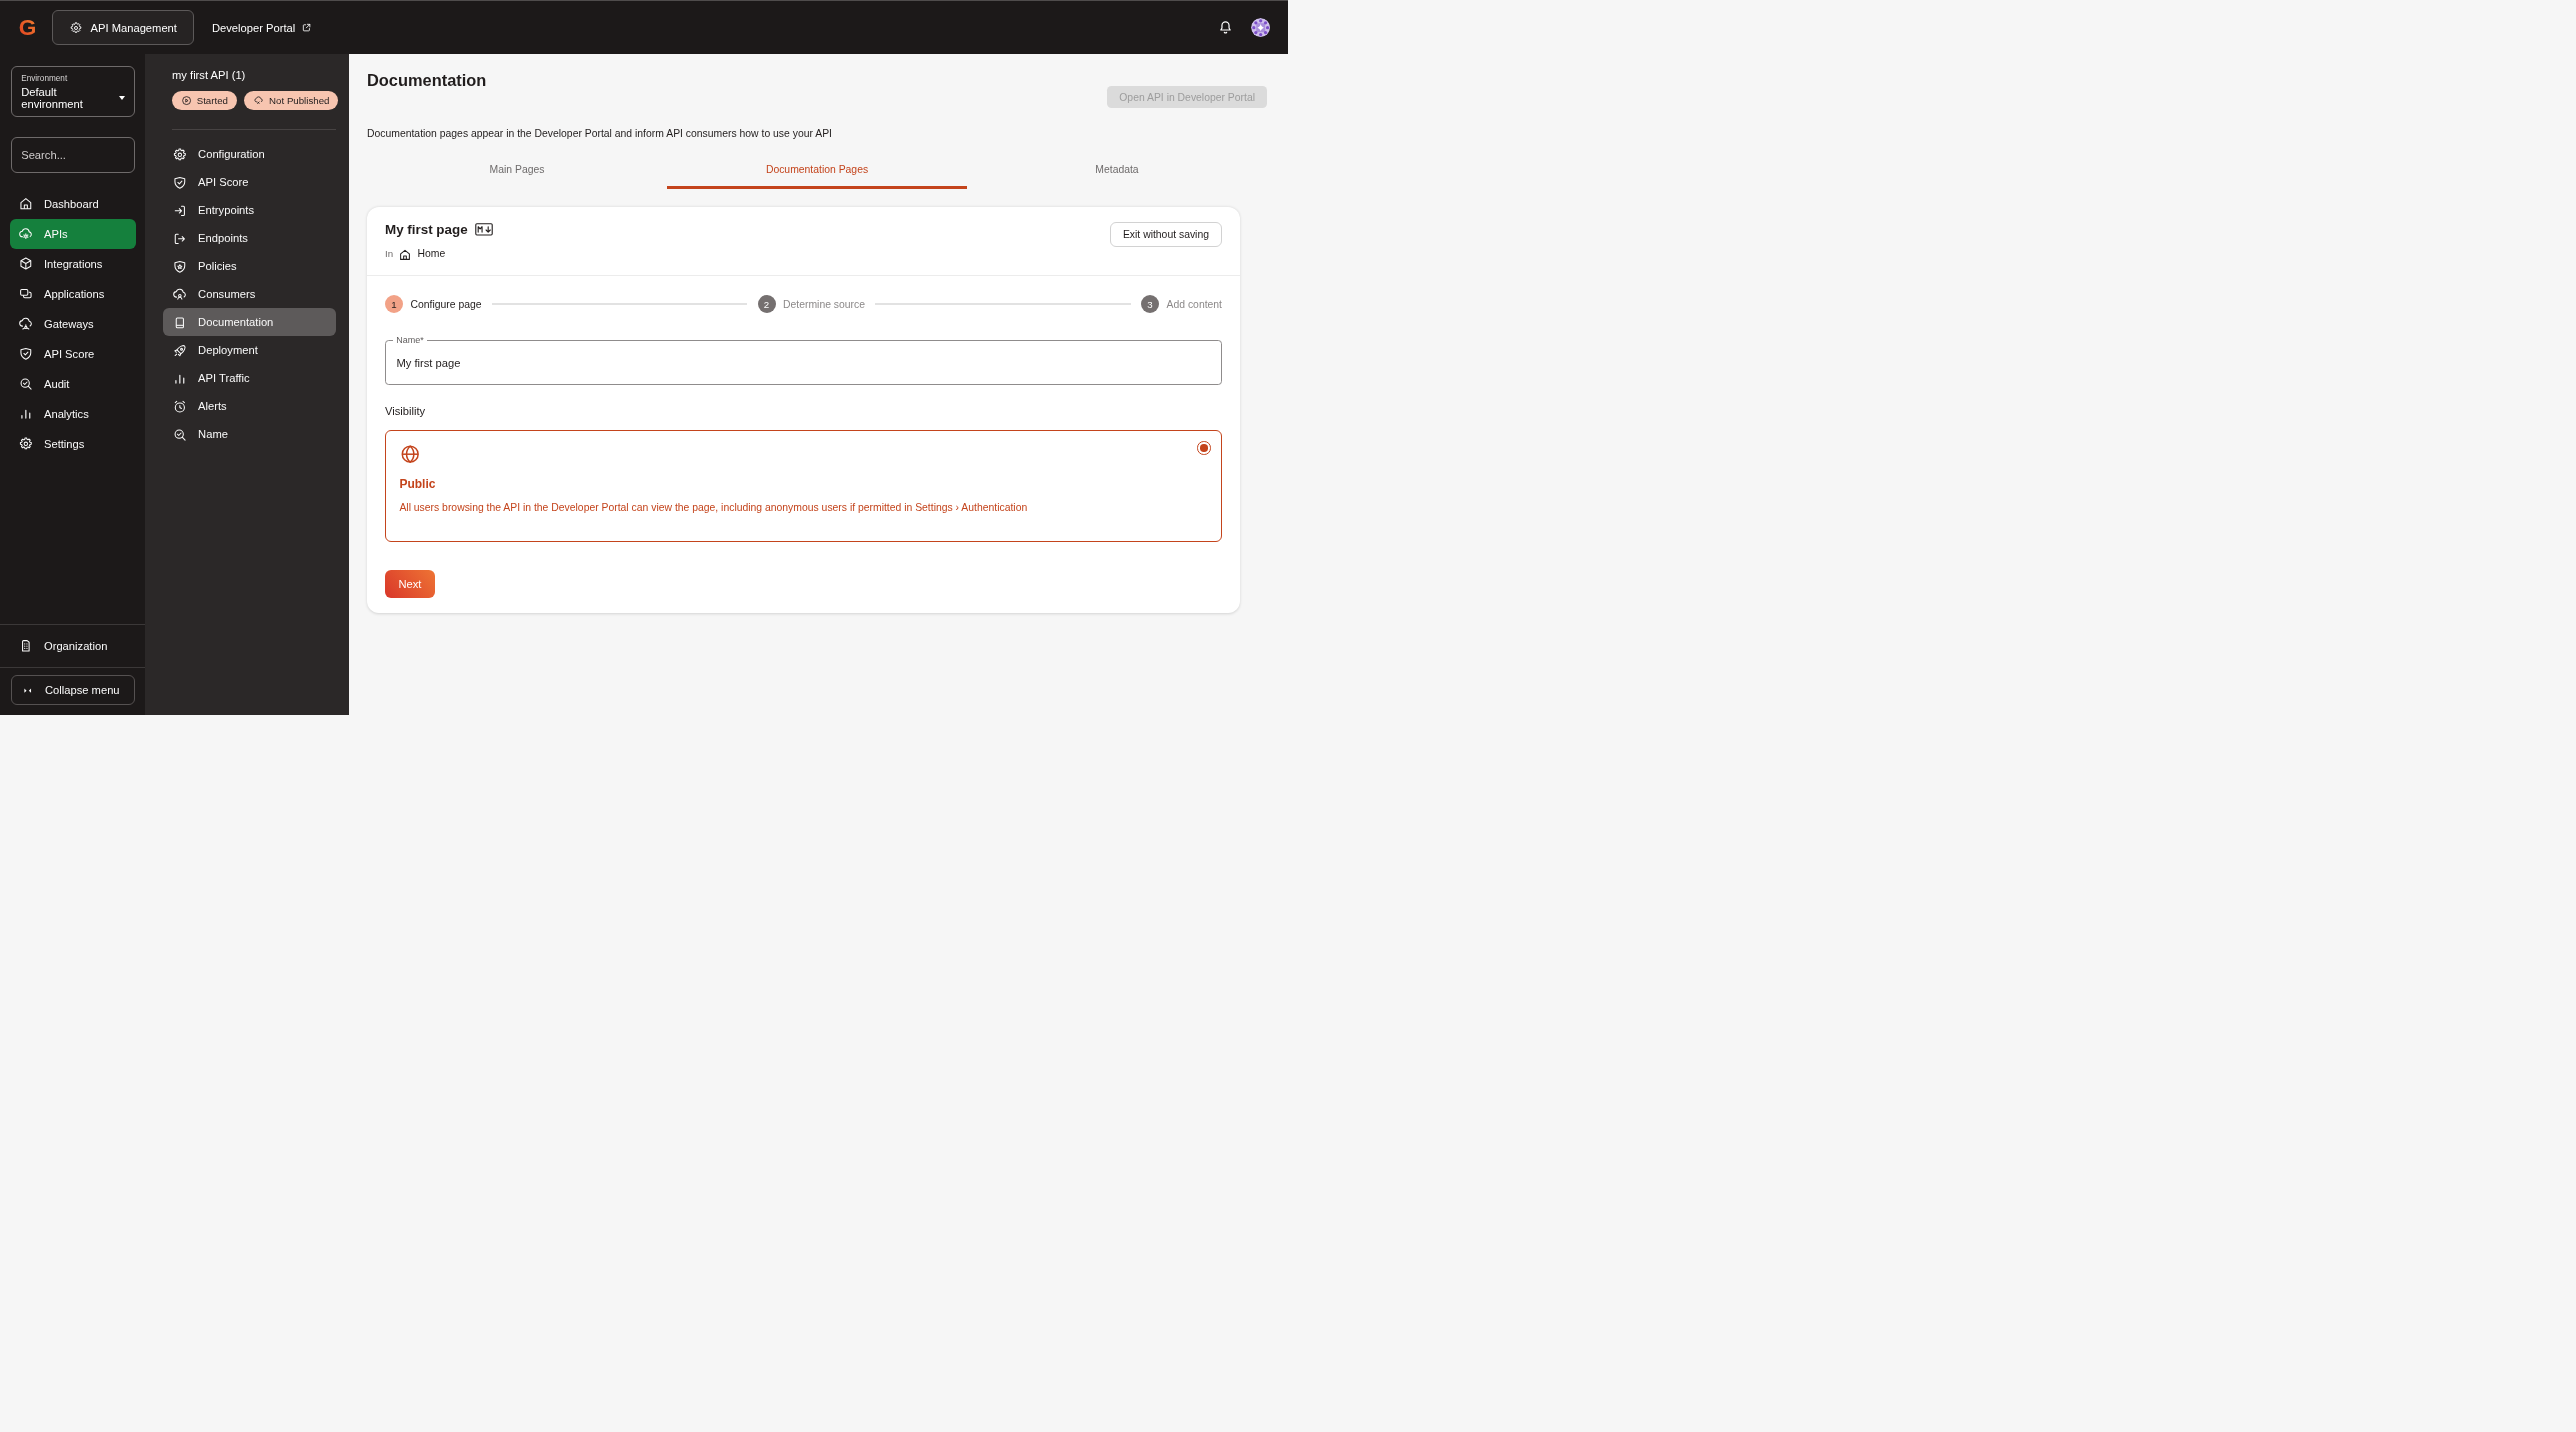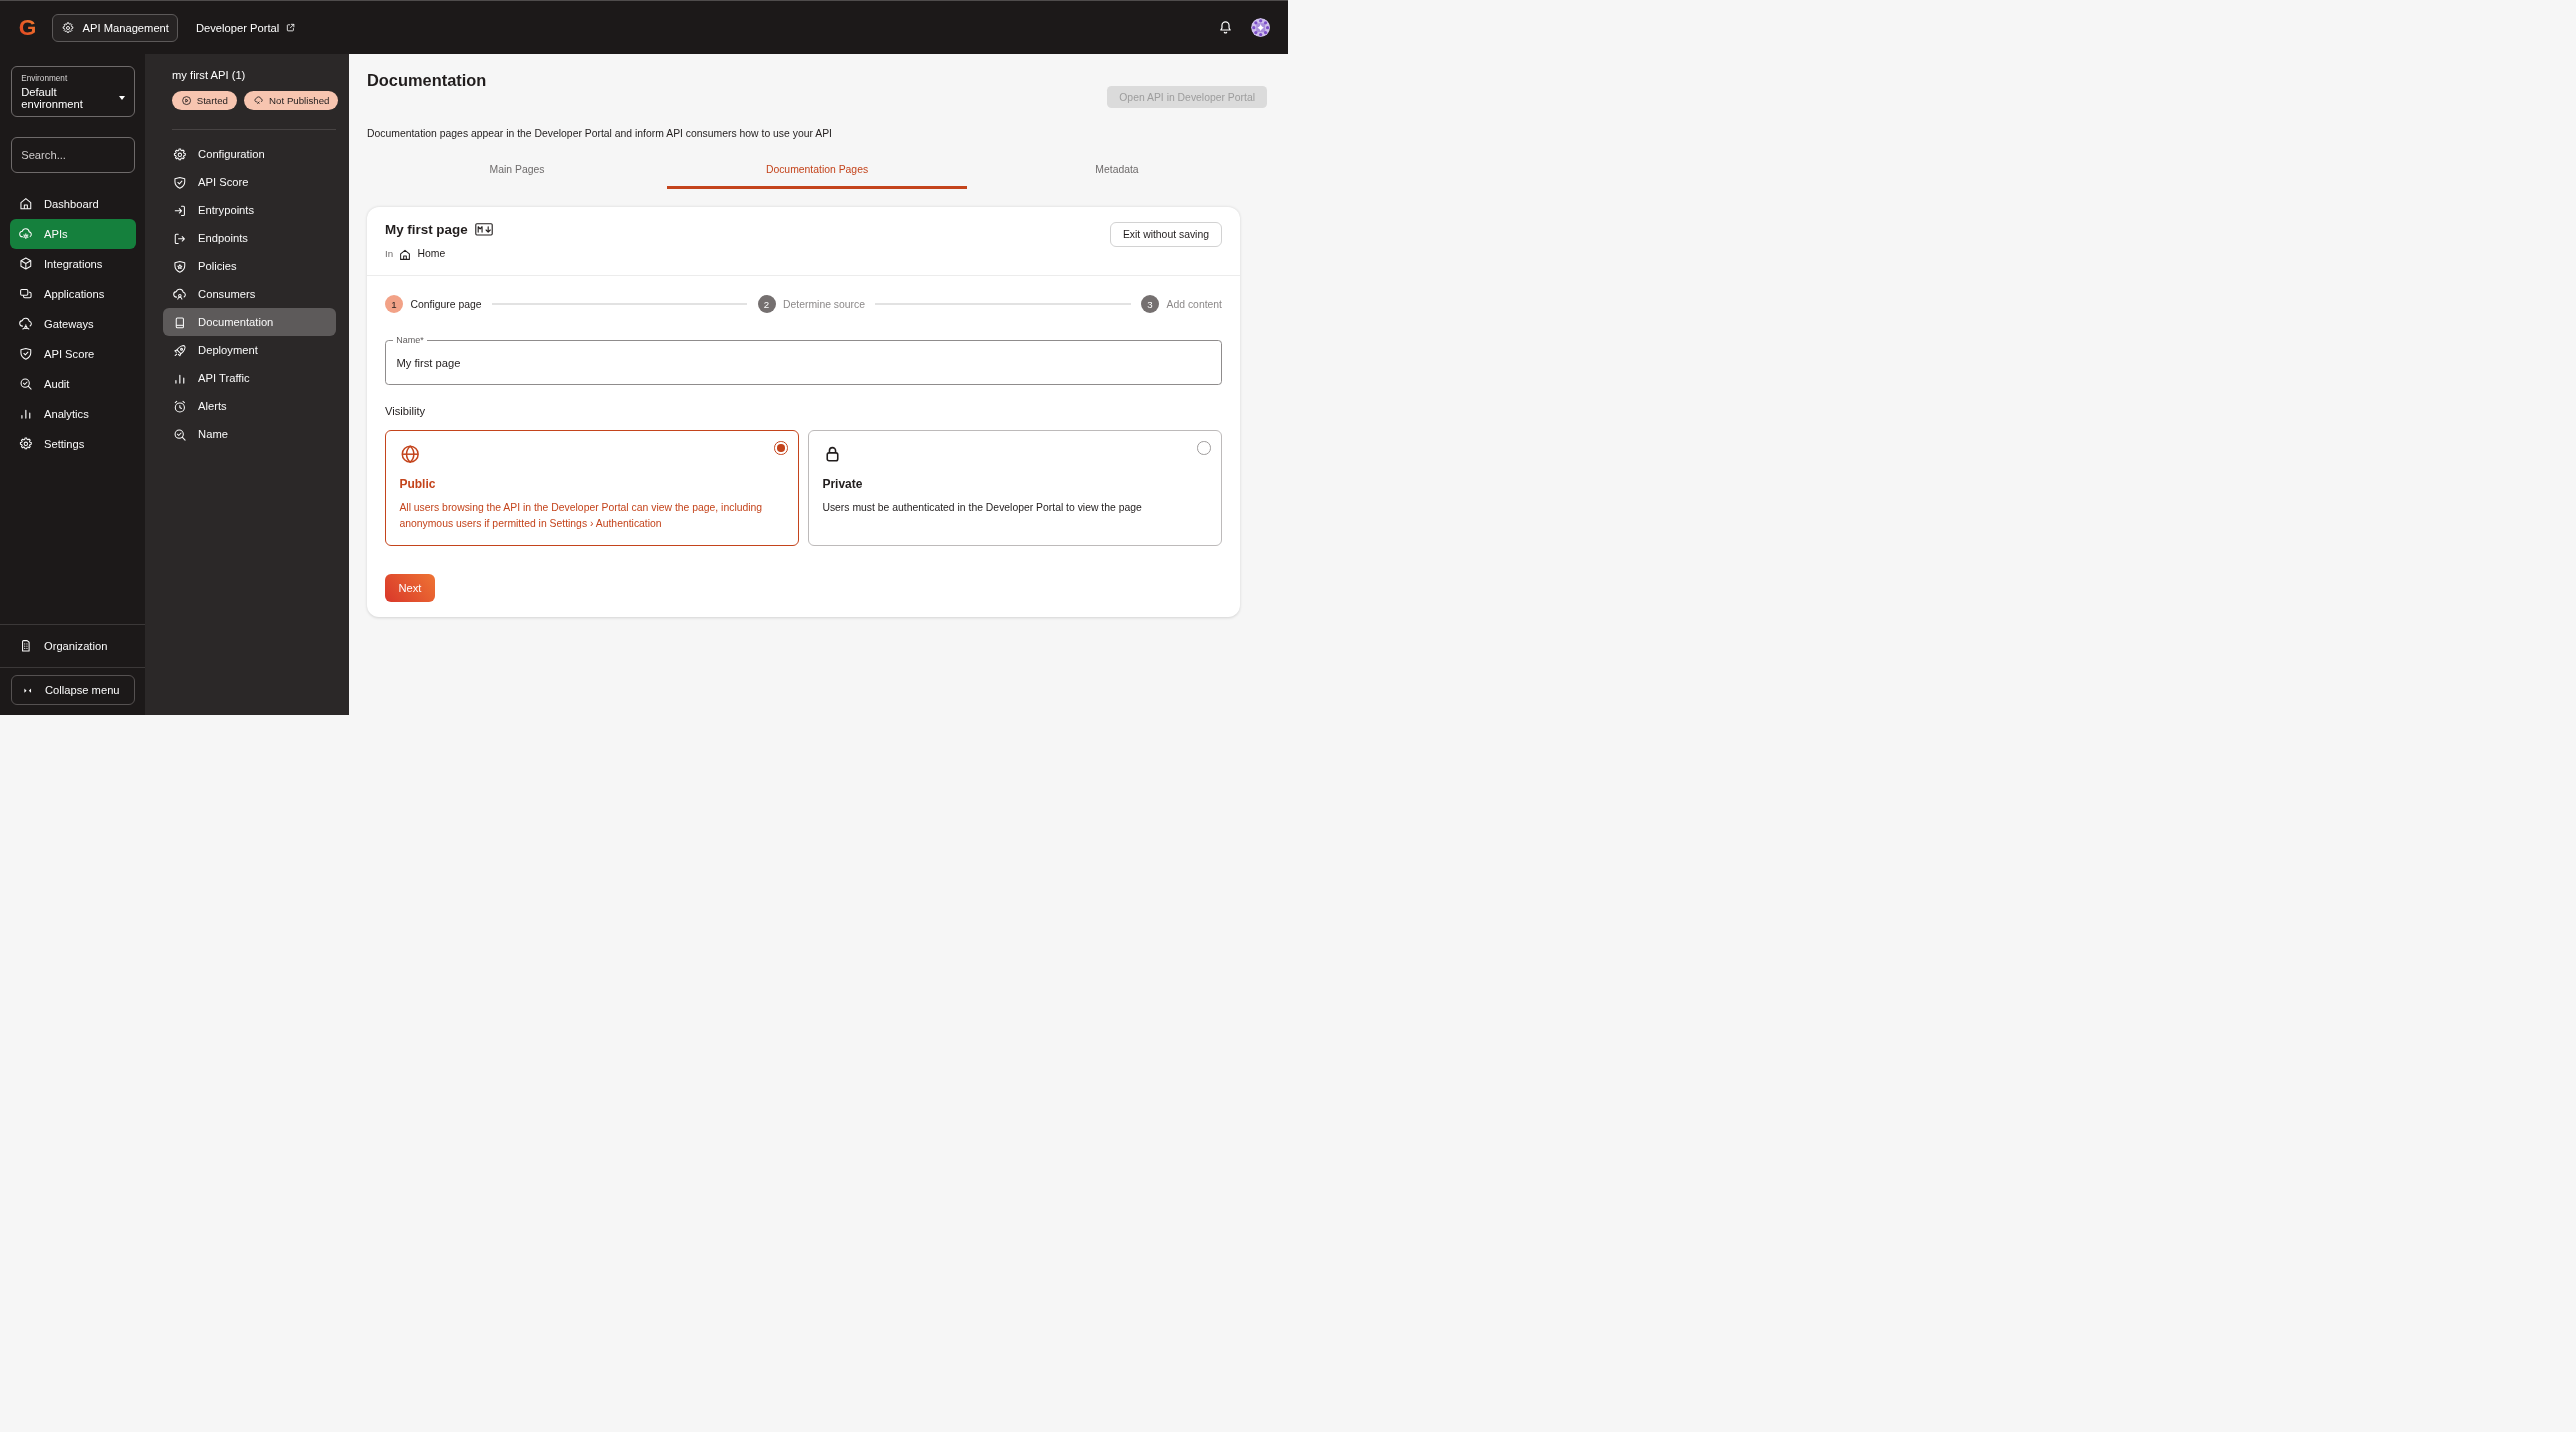--- a/index.html
+++ b/index.html
@@ -16,21 +16,21 @@
   
   .topbar {
     height:54px; background:#1c1919; border-top:1.5px solid #4f4c4c;
     display:flex; align-items:center; justify-content:space-between;
     padding:0 18px 0 15px;
   }
   .topbar-left { display:flex; align-items:center; gap:12px; }
   .logo { width:25px; height:25px; }
   .app-switcher {
     display:flex; align-items:center; gap:7.5px;
-    height:28px; padding:0 8px;
+    height:35px; padding:0 16px;
     background:#262323; border:0.7px solid #5c5959; border-radius:6px;
     color:#fff; font-size:11.2px; cursor:pointer;
     font-family:"Liberation Sans", sans-serif;
   }
   .portal-link {
     display:flex; align-items:center; gap:6px; margin-left:6px;
     color:#fff; font-size:11.2px; text-decoration:none; cursor:pointer;
   }
   .topbar-right { display:flex; align-items:center; gap:16.4px; }
   .icon-btn { background:none; border:none; cursor:pointer; }
@@ -587,30 +587,19 @@
             <svg width="22.4" height="22.4" viewBox="0 0 24 24" fill="none" stroke="#c4441c" stroke-width="1.6">
               <circle cx="12" cy="12" r="8.5"></circle>
               <path d="M3.5 12h17"></path>
               <path d="M12 3.5c2.6 2.3 3.9 5.2 3.9 8.5s-1.3 6.2-3.9 8.5c-2.6-2.3-3.9-5.2-3.9-8.5s1.3-6.2 3.9-8.5z"></path>
             </svg>
           </span>
           <span class="radio checked"></span>
           <h3>Public</h3>
           <p>All users browsing the API in the Developer Portal can view the page, including anonymous users if permitted in Settings › Authentication</p>
         </div>
-        <div class="vis-card private">
-          <span>
-            <svg width="21" height="22.4" viewBox="0 0 24 24" fill="none" stroke="#211d1d" stroke-width="1.8" stroke-linejoin="round">
-              <rect x="6" y="10.5" width="12" height="9" rx="2"></rect>
-              <path d="M8.5 10.5V8a3.5 3.5 0 0 1 7 0v2.5"></path>
-            </svg>
-          </span>
-          <span class="radio unchecked"></span>
-          <h3>Private</h3>
-          <p>Users must be authenticated in the Developer Portal to view the page</p>
-        </div>
       </div>
 
       <button class="next-btn">Next</button>
     </section>
   </main>
 </div>
 
 
 </body></html>

